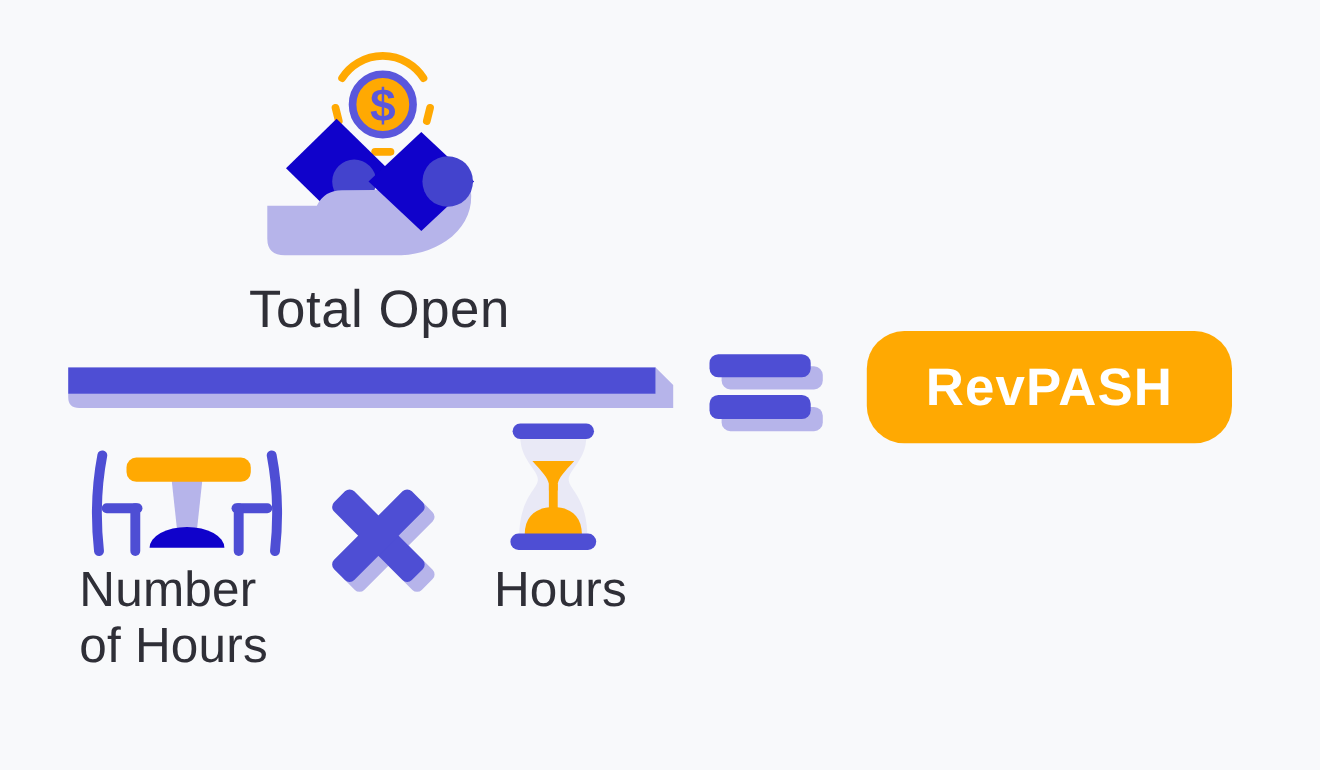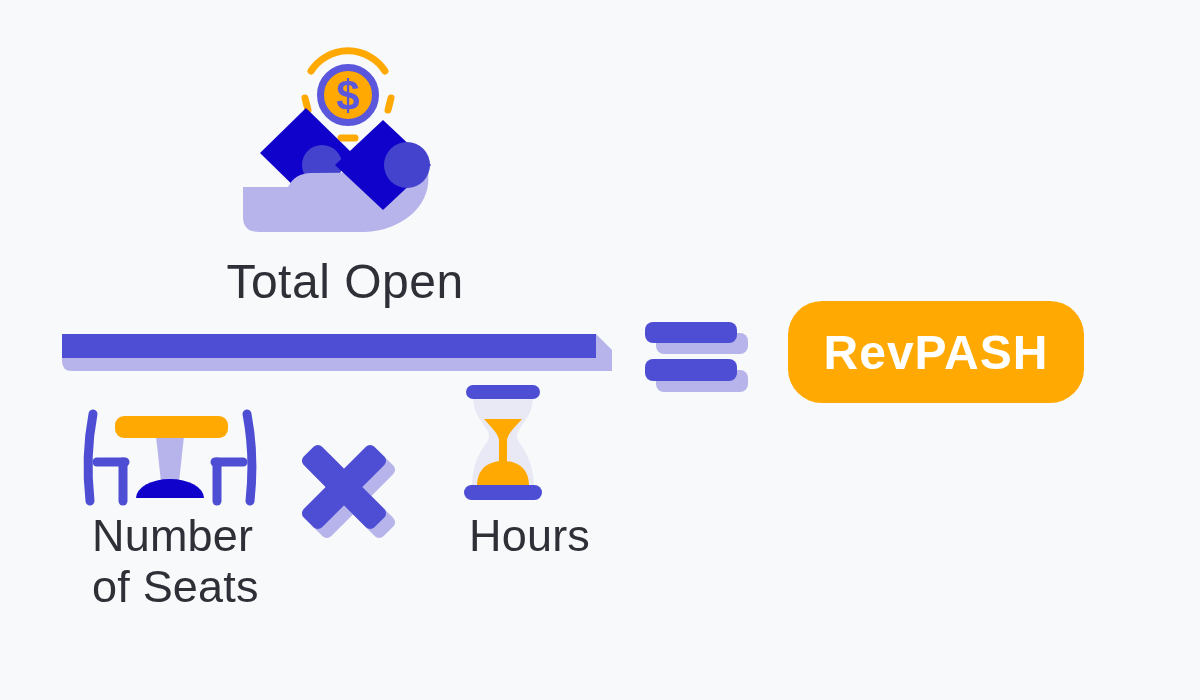--- a/index.html
+++ b/index.html
@@ -17,25 +17,25 @@
   
   .c-blue{fill:var(--blue);} .c-lav{fill:var(--lav);} .c-dark{fill:var(--dark);}
   .c-orange{fill:var(--orange);} .c-glass{fill:var(--glass);} .c-mid{fill:var(--mid);}
   .s-chair{stroke:var(--blue);stroke-width:9;fill:none;stroke-linecap:round;}
   .s-dash{stroke:var(--orange);stroke-width:7;fill:none;stroke-linecap:round;}
   .coin-face{fill:var(--orange);stroke:var(--ring);stroke-width:7;}
   .coin-glyph{fill:var(--ring);font:bold 42px "Liberation Sans","DejaVu Sans",sans-serif;}
   
   .label{color:var(--text);}
   .numerator-label{left:95px;top:254px;width:500px;text-align:center;font-size:48px;letter-spacing:.5px;}
-  .factor-label{font-size:45px;line-height:51px;letter-spacing:.2px;margin-left:20px;}
+  .factor-label{font-size:45px;line-height:51px;letter-spacing:.2px;}
   .seats-label{left:72px;top:510px;}
   .hours-label{left:449px;top:510px;}
   .result-pill{
-    left:788px;top:301px;width:296px;height:102px;border-radius:34px;
+    left:788px;top:301px;width:332px;height:102px;border-radius:34px;
     background:var(--orange);display:flex;align-items:center;justify-content:center;
   }
   .result-text{color:var(--white);font-size:48px;font-weight:bold;letter-spacing:1px;}
 </style>
 </head>
 <body>
 
 <div id="canvas">
 
   <svg class="abs" style="left:235px;top:25px" width="210" height="220" viewBox="0 0 210 220">
@@ -101,21 +101,21 @@
       <path d="M31,37 H69 C60,47 55,52 54,58 L54,64 H46 L46,58 C45,52 40,47 31,37 Z"></path>
       <rect x="46" y="58" width="8" height="26"></rect>
       <path d="M24,104 C24,86 36,79 50,79 C64,79 76,86 76,104 Z"></path>
     </g>
     <rect class="c-blue" x="13" y="3" width="74" height="14" rx="7"></rect>
     <rect class="c-blue" x="11" y="103" width="78" height="15" rx="7.5"></rect>
   </svg>
 
   <div class="abs label factor-label seats-label">
     <div>Number</div>
-    <div>of Seats</div>
+    <div>of Hours</div>
   </div>
   <div class="abs label factor-label hours-label">
     <div>Hours</div>
   </div>
 
   <svg class="abs" style="left:642px;top:316px" width="125" height="90" viewBox="0 0 125 90">
     <rect class="c-lav" x="14" y="17" width="92" height="21" rx="8"></rect>
     <rect class="c-blue" x="3" y="6" width="92" height="21" rx="8"></rect>
     <rect class="c-lav" x="14" y="54" width="92" height="22" rx="8"></rect>
     <rect class="c-blue" x="3" y="43" width="92" height="22" rx="8"></rect>

